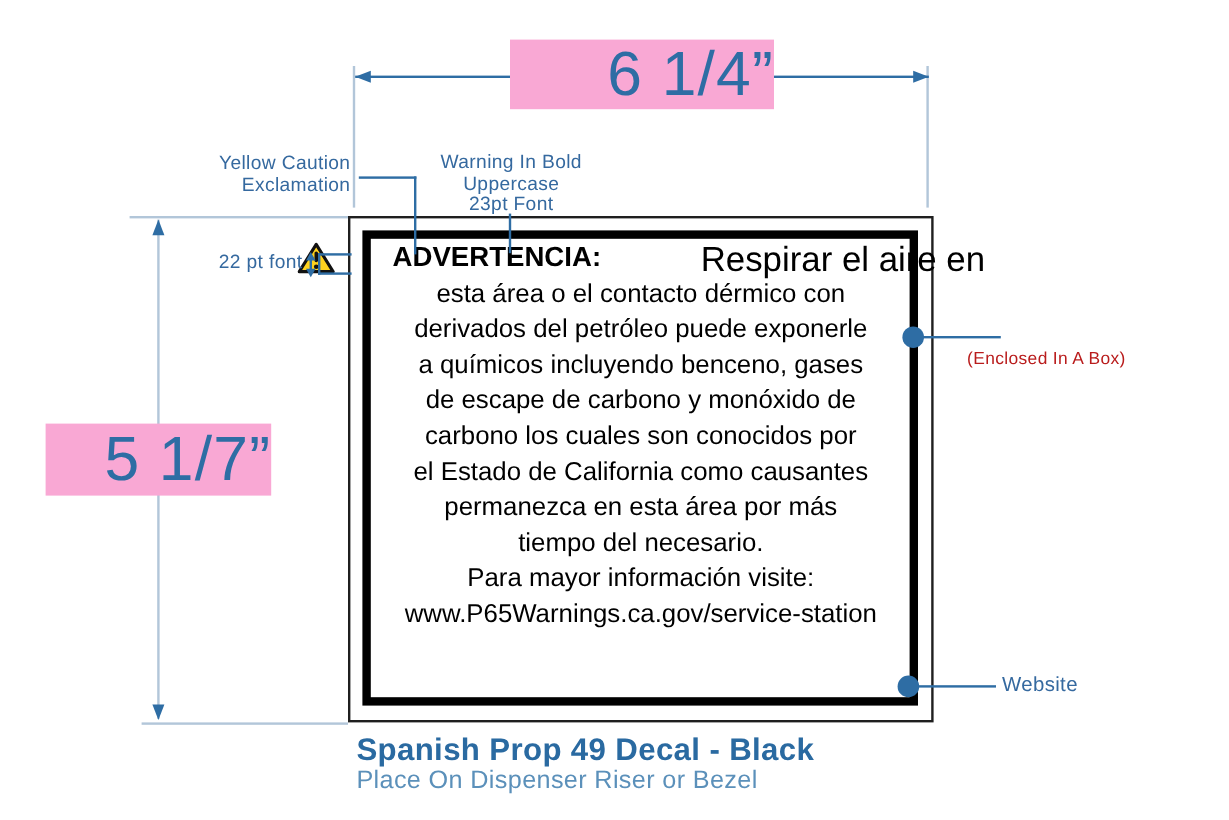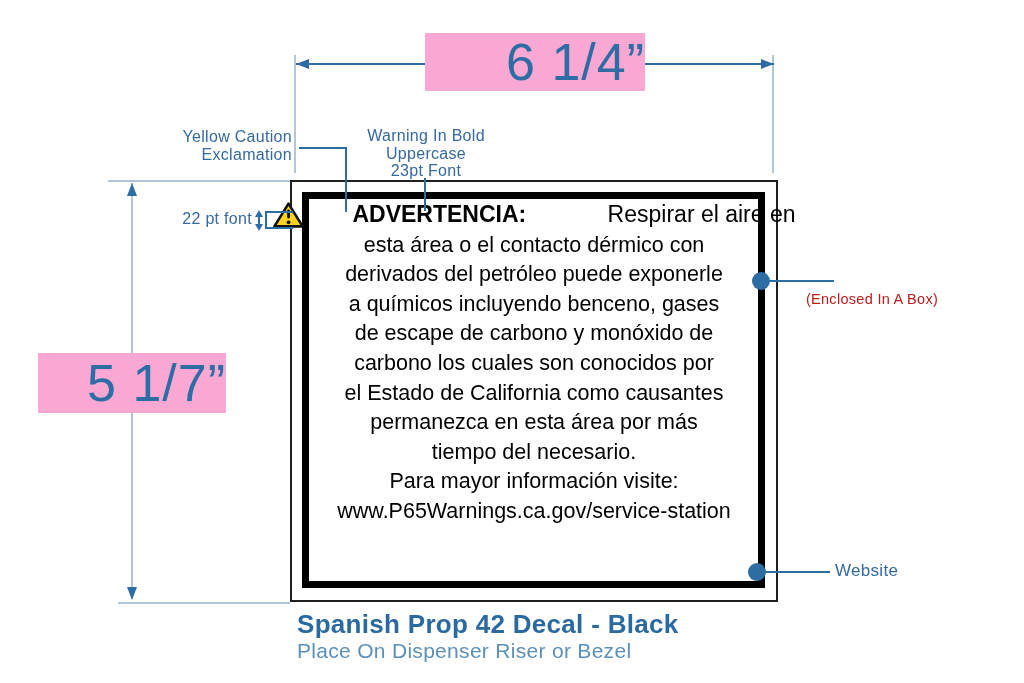--- a/index.html
+++ b/index.html
@@ -11,21 +11,21 @@
 
   
   .outer-box{left:290px;top:180px;width:484px;height:418px;border:2px solid #1f1f1f;background:#fff;z-index:1;}
   .inner-box{left:302px;top:192px;width:449px;height:382px;border:7px solid #000;background:#fff;z-index:1;}
 
   
   .decal-text{left:309px;top:201px;width:450px;z-index:2;color:#000;}
   .decal-line{height:29.6px;line-height:29.6px;font-size:21.5px;text-align:center;white-space:pre;}
   .decal-line-first{display:flex;justify-content:center;height:29.6px;white-space:pre;gap:40px;}
   .warn-word{font-weight:700;font-size:23px;}
-  .line1-rest{font-size:23px;margin-left:35px;}
+  .line1-rest{font-size:29px;margin-left:35px;}
   .tri-icon{margin-right:7px;flex:0 0 auto;}
 
   
   .dim{background:#2e6da4;z-index:3;}
   .ext{background:#b2c6d9;z-index:0;}
   .top-dim-line{left:296px;top:63px;width:478px;height:2px;}
   .ext-left-v{left:294px;top:55px;width:2px;height:118px;}
   .ext-right-v{left:772px;top:55px;width:2px;height:118px;}
   .left-dim-line{left:131px;top:183px;width:2px;height:416px;background:#b2c6d9;z-index:0;}
   .ext-top-h{left:108px;top:180px;width:182px;height:2px;}
@@ -141,16 +141,16 @@
   <div class="abs dot dot-border"></div>
   <div class="abs leader leader-border-h"></div>
   <div class="abs ann ann-border">
     <div class="ann-border-sub">(Enclosed In A Box)</div>
   </div>
 
   <div class="abs dot dot-website"></div>
   <div class="abs leader leader-website-h"></div>
   <div class="abs ann ann-website">Website</div>
 
-  <div class="abs caption-title">Spanish Prop 42 Decal - Black</div>
+  <div class="abs caption-title">Spanish Prop 49 Decal - Black</div>
   <div class="abs caption-sub">Place On Dispenser Riser or Bezel</div>
 
 </div>
 
 </body></html>

